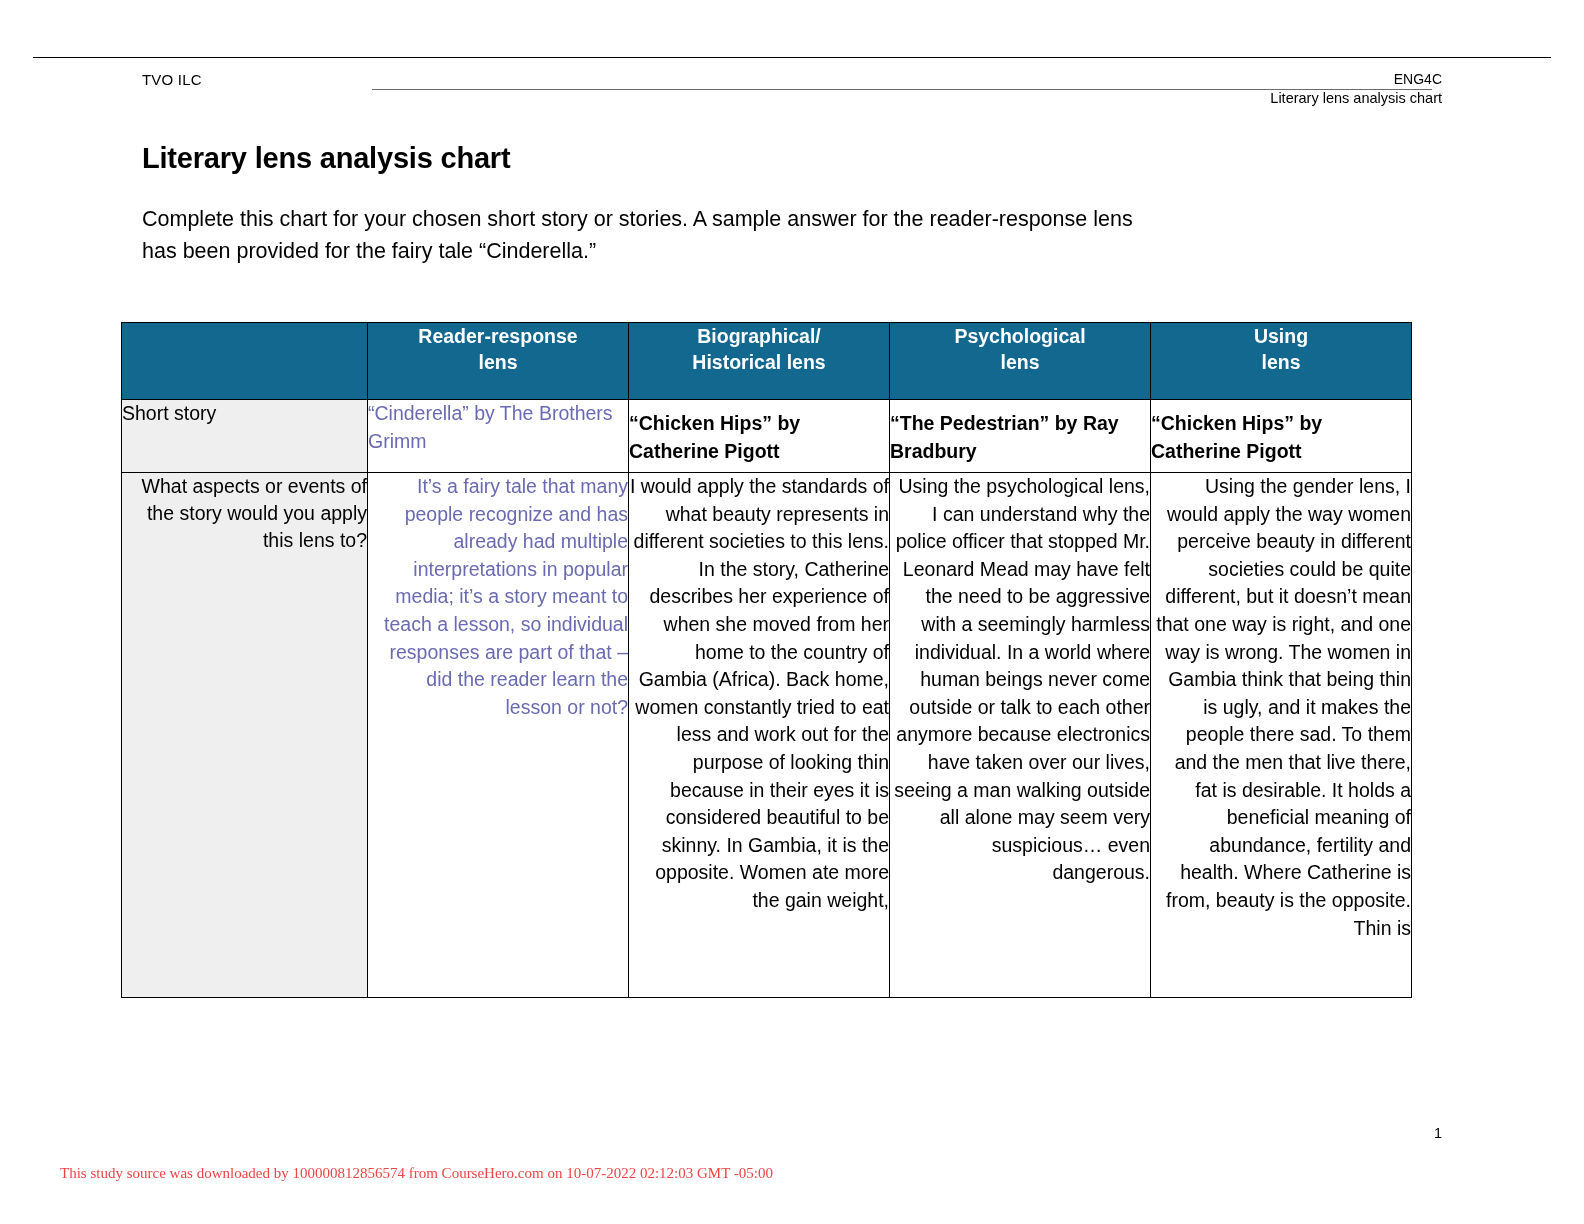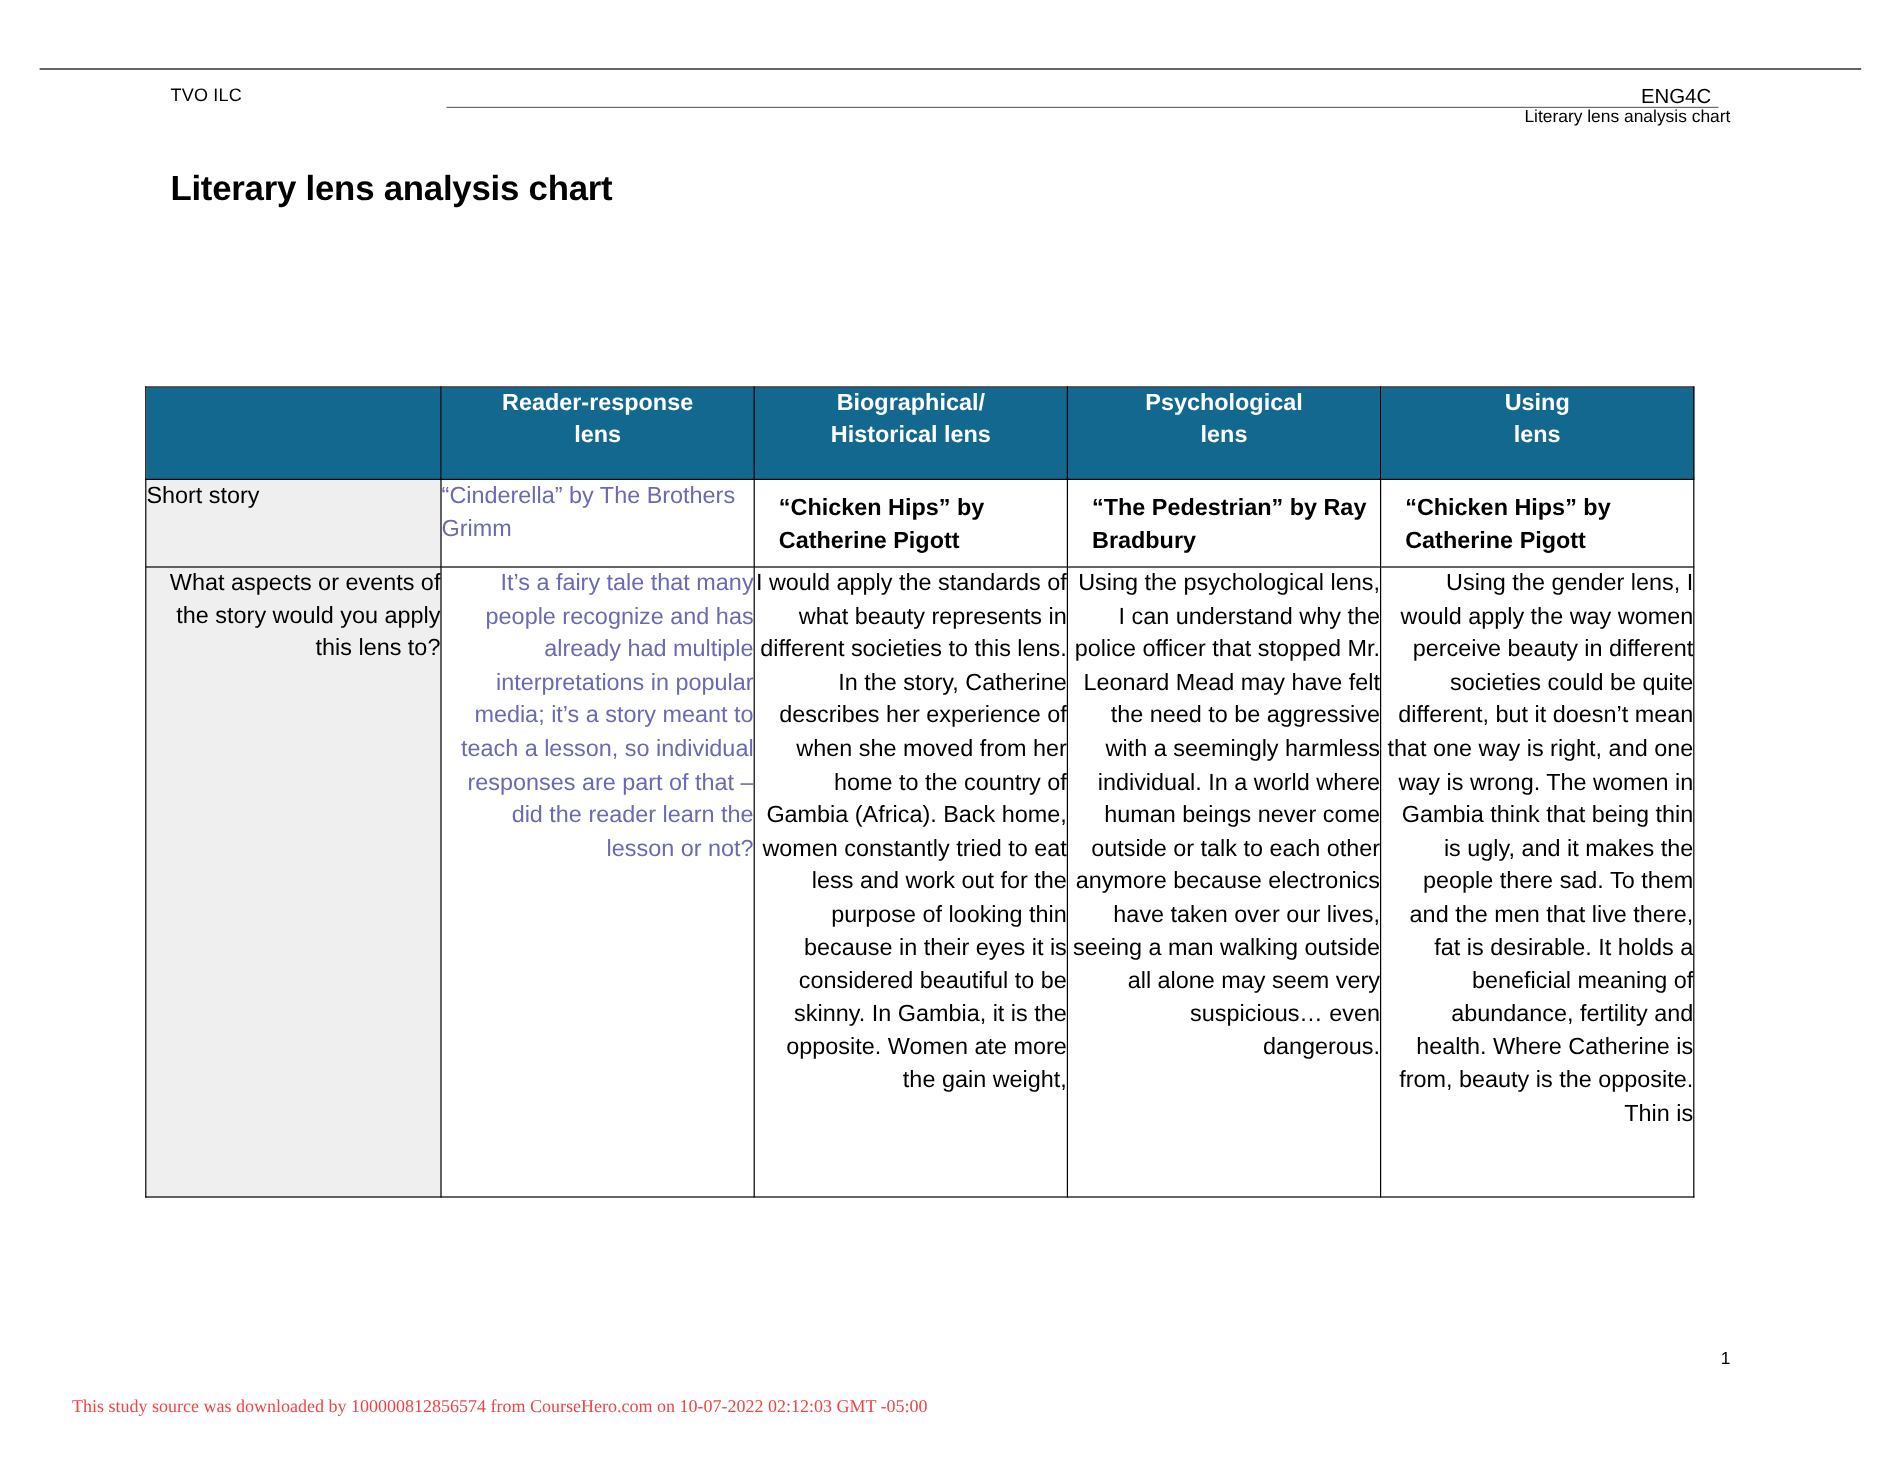--- a/index.html
+++ b/index.html
@@ -48,23 +48,23 @@
   }
   .rh-rule {
     position: absolute;
     left: 230px;
     right: 10px;
     top: 21px;
     border-top: 1.6px solid #6b6b6b;
   }
   .rh-course {
     position: absolute;
-    right: 16px;
+    right: 0;
     top: 3px;
-    font-size: 17px;
+    font-size: 14px;
     text-align: center;
   }
   .rh-sub {
     position: absolute;
     right: 0;
     top: 22px;
     font-size: 14.5px;
     text-align: right;
   }
 
@@ -127,21 +127,21 @@
   .body-cell {
     background: #ffffff;
     font-size: 19.5px;
     line-height: 27.6px;
     padding: 8px 3px 6px 6px;
     word-break: break-word;
   }
   .body-cell.bold-title {
     font-weight: bold;
     padding-top: 10px;
-    padding-left: 20px;
+    padding-left: 0;
   }
   .sample {
     color: #6a6ab3;
   }
   .row-story td { height: 62px; margin-left: 40px; }
   .row-aspects td { height: 524px; text-align: right; }
 
   
   .footer-copy {
     position: absolute;
@@ -174,20 +174,21 @@
 
   <div class="running-header">
     <div class="rh-left">TVO ILC</div>
     <div class="rh-rule"></div>
     <div class="rh-course">ENG4C</div>
     <div class="rh-sub">Literary lens analysis chart</div>
   </div>
 
   <div class="doc-title">Literary lens analysis chart</div>
 
+  <div class="doc-intro">Complete this chart for your chosen short story or stories. A sample answer for the reader-response lens has been provided for the fairy tale “Cinderella.”</div>
 
   <table class="lens-table">
     <colgroup>
       <col class="c-label">
       <col class="c-lens">
       <col class="c-lens">
       <col class="c-lens">
       <col class="c-lens">
     </colgroup>
     <thead>

